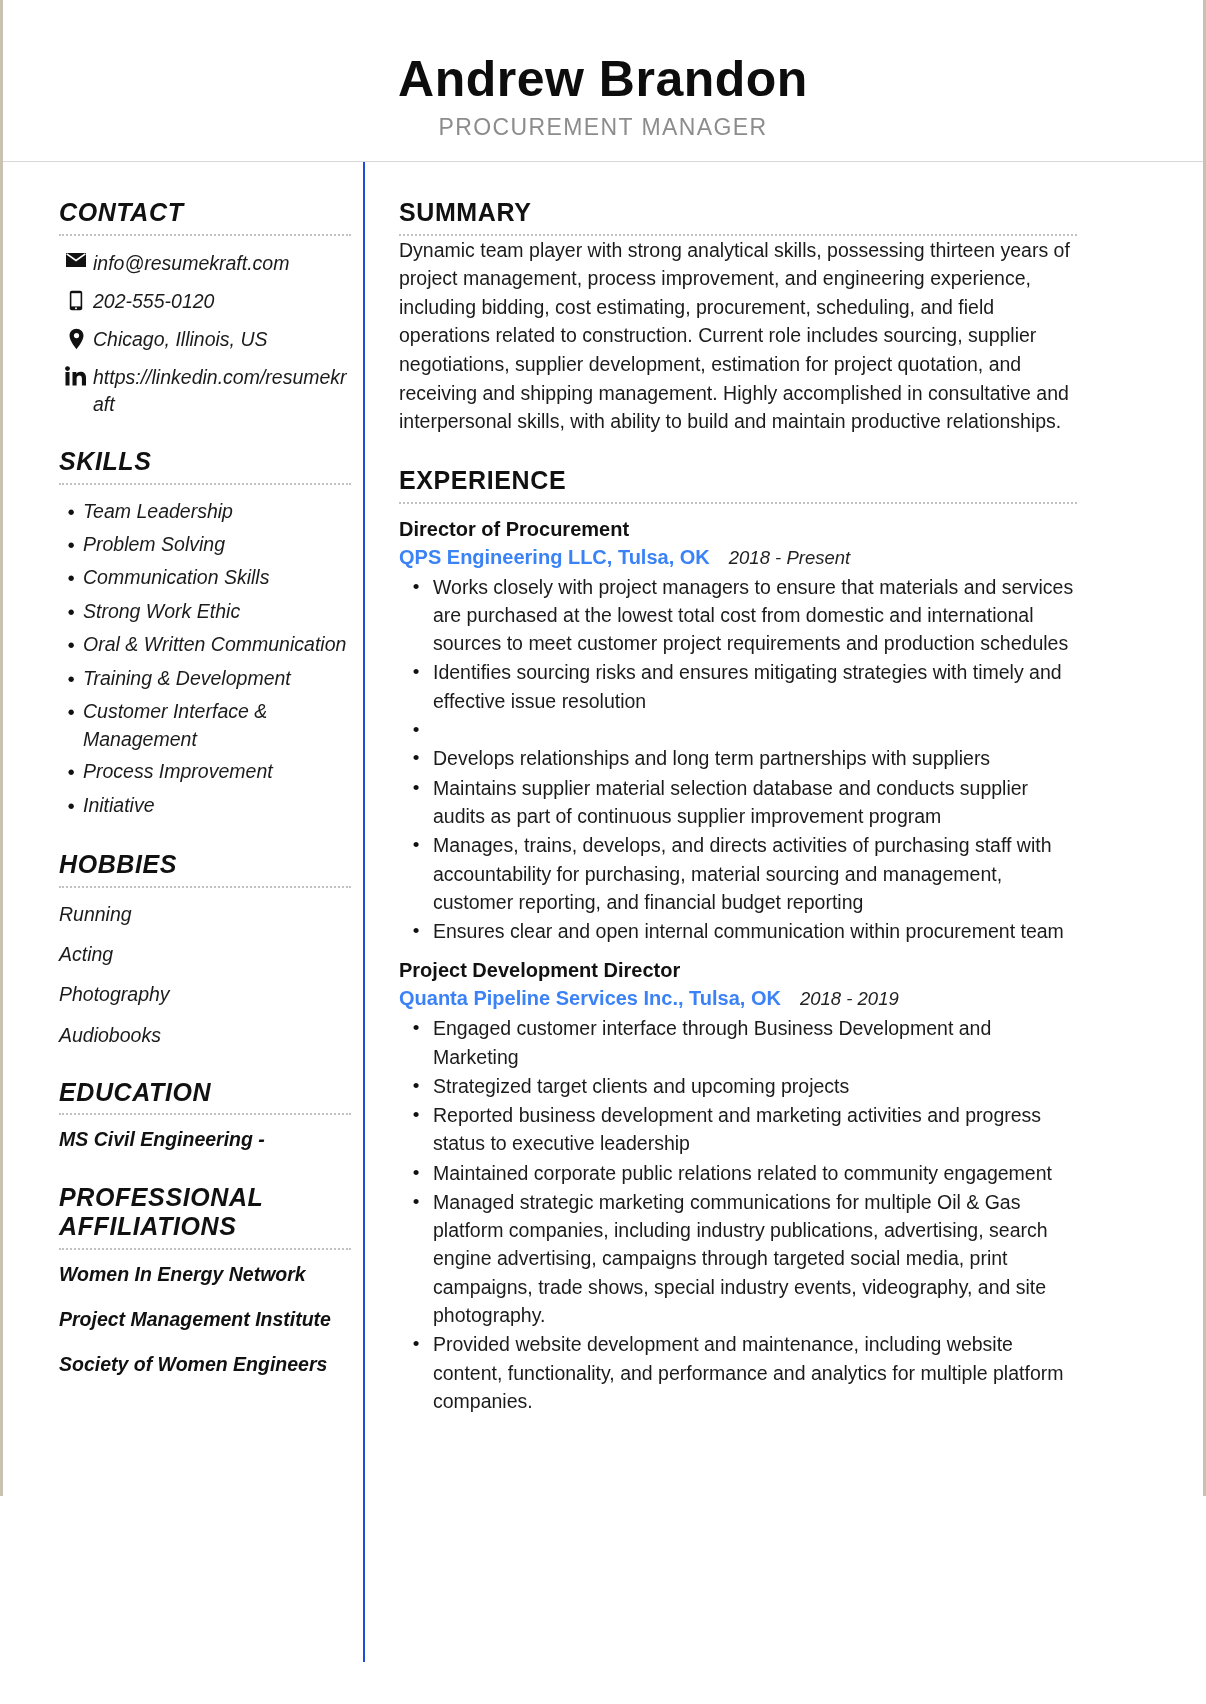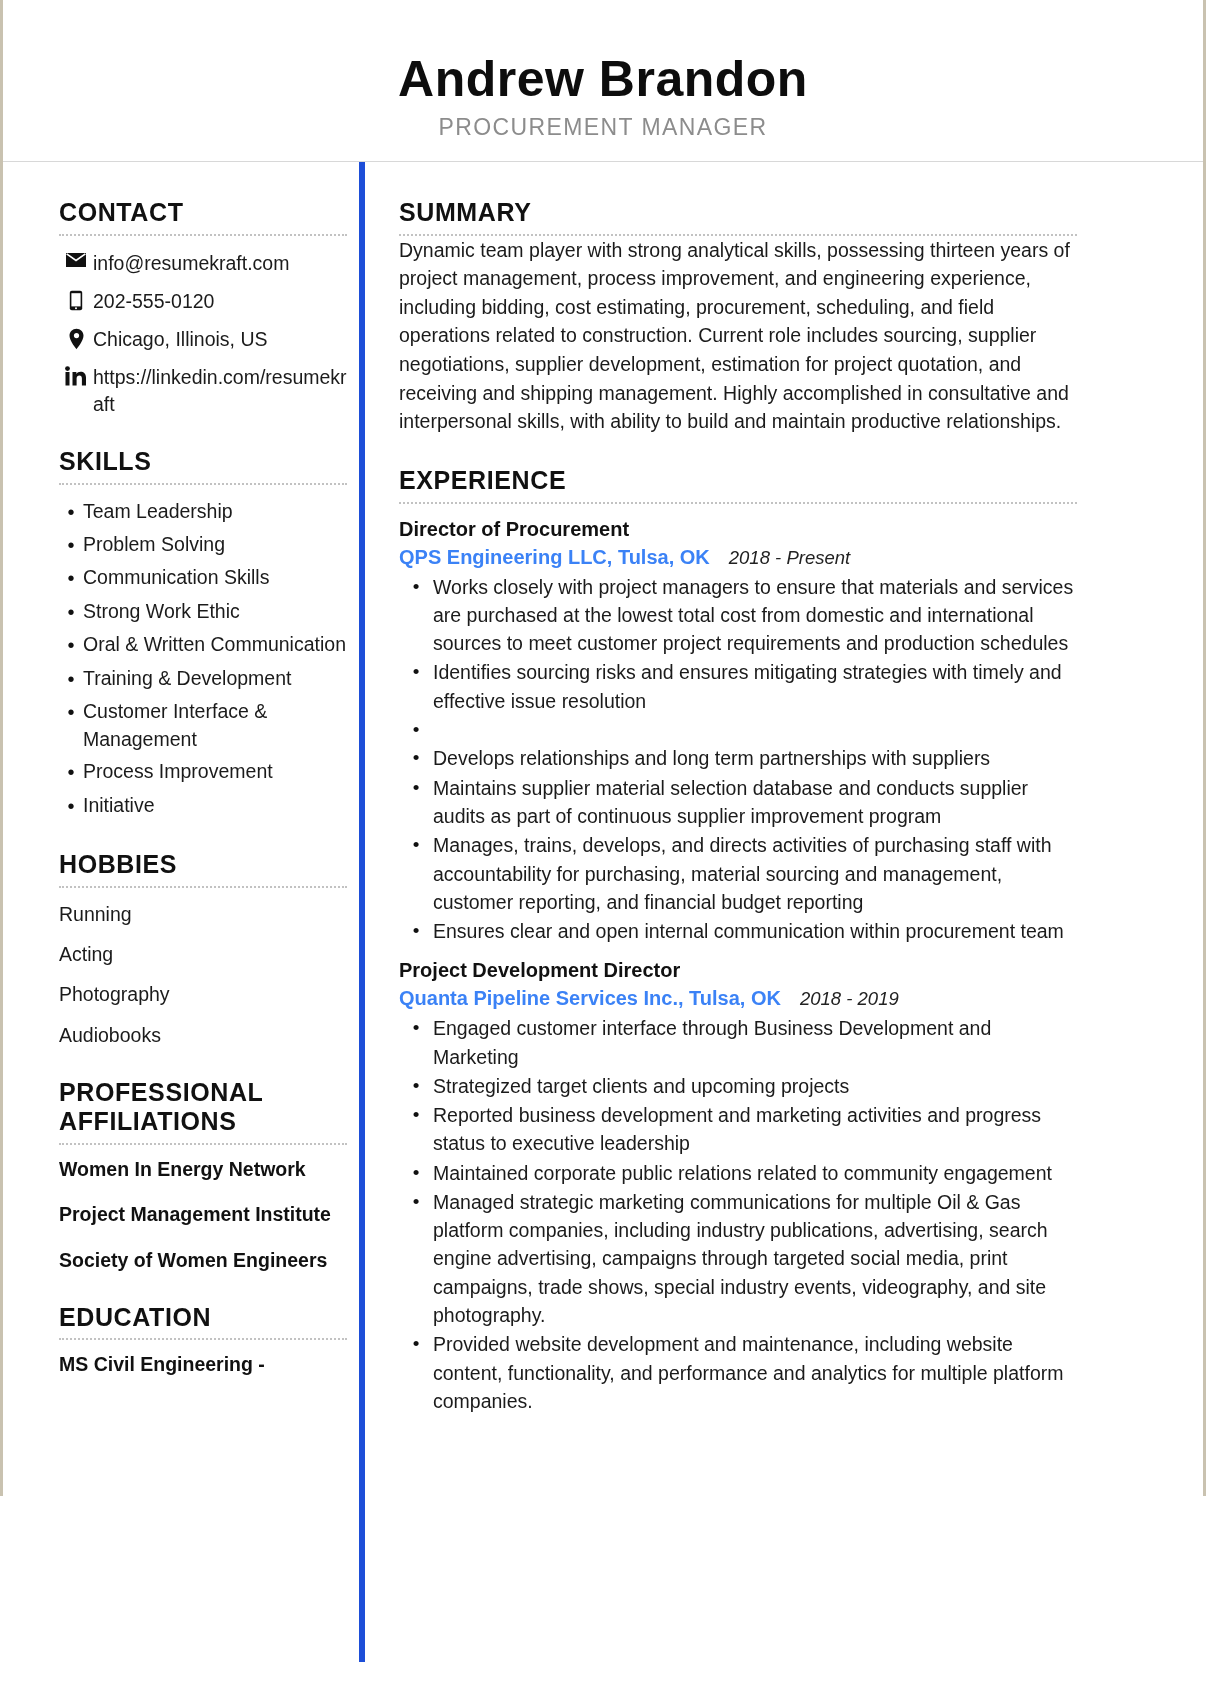--- a/index.html
+++ b/index.html
@@ -47,21 +47,22 @@
   
   .body-cols {
     display: flex;
     align-items: stretch;
     height: 1500px;
   }
   .sidebar {
     width: 362px;
     flex: 0 0 362px;
     padding: 36px 12px 0 56px;
-    border-right: 6px solid #1d4ed8;
+    border-right: 2px solid #1d4ed8;
+    font-style: italic;
   }
   .main {
     flex: 1 1 auto;
     padding: 36px 126px 0 34px;
   }
 
   
   .sec-title {
     font-size: 25px;
     font-weight: bold;
@@ -284,37 +285,37 @@
         <div class="sec-rule"></div>
         <div class="plain-list">
           <div class="plain-item">Running</div>
           <div class="plain-item">Acting</div>
           <div class="plain-item">Photography</div>
           <div class="plain-item">Audiobooks</div>
         </div>
       </div>
 
       <div class="sec">
+        <div class="sec-title">EDUCATION</div>
+        <div class="sec-rule"></div>
+        <div class="bold-list">
+          <div class="bold-item">MS Civil Engineering -</div>
+        </div>
+      </div>
+
+      <div class="sec">
         <div class="sec-title">PROFESSIONAL AFFILIATIONS</div>
         <div class="sec-rule"></div>
         <div class="bold-list">
           <div class="bold-item">Women In Energy Network</div>
           <div class="bold-item">Project Management Institute</div>
           <div class="bold-item">Society of Women Engineers</div>
         </div>
       </div>
 
-      <div class="sec">
-        <div class="sec-title">EDUCATION</div>
-        <div class="sec-rule"></div>
-        <div class="bold-list">
-          <div class="bold-item">MS Civil Engineering -</div>
-        </div>
-      </div>
-
     </div>
 
     <div class="main">
 
       <div class="sec">
         <div class="sec-title">SUMMARY</div>
         <div class="sec-rule"></div>
         <div class="summary-text">Dynamic team player with strong analytical skills, possessing thirteen years of project management, process improvement, and engineering experience, including bidding, cost estimating, procurement, scheduling, and field operations related to construction. Current role includes sourcing, supplier negotiations, supplier development, estimation for project quotation, and receiving and shipping management. Highly accomplished in consultative and interpersonal skills, with ability to build and maintain productive relationships.</div>
       </div>
 

